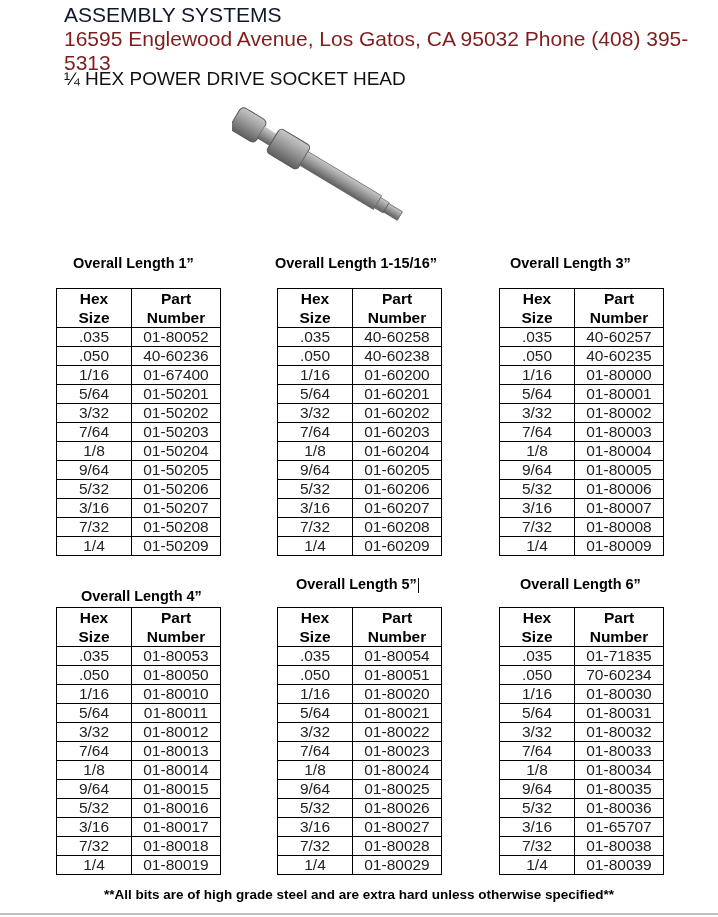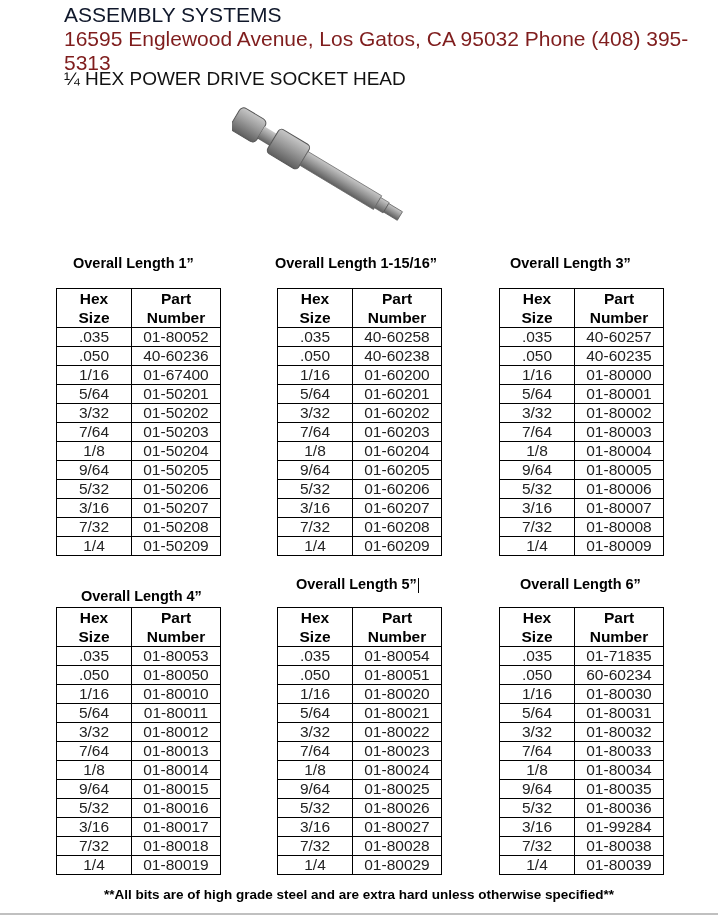--- a/index.html
+++ b/index.html
@@ -353,21 +353,21 @@
       <th class="col-part"><span>Part</span><br><span>Number</span></th>
     </tr>
   </thead>
   <tbody>
       <tr>
         <td>.035</td>
         <td>01-71835</td>
       </tr>
       <tr>
         <td>.050</td>
-        <td>60-60234</td>
+        <td>70-60234</td>
       </tr>
       <tr>
         <td>1/16</td>
         <td>01-80030</td>
       </tr>
       <tr>
         <td>5/64</td>
         <td>01-80031</td>
       </tr>
       <tr>
@@ -385,21 +385,21 @@
       <tr>
         <td>9/64</td>
         <td>01-80035</td>
       </tr>
       <tr>
         <td>5/32</td>
         <td>01-80036</td>
       </tr>
       <tr>
         <td>3/16</td>
-        <td>01-99284</td>
+        <td>01-65707</td>
       </tr>
       <tr>
         <td>7/32</td>
         <td>01-80038</td>
       </tr>
       <tr>
         <td>1/4</td>
         <td>01-80039</td>
       </tr>
     </tbody>

